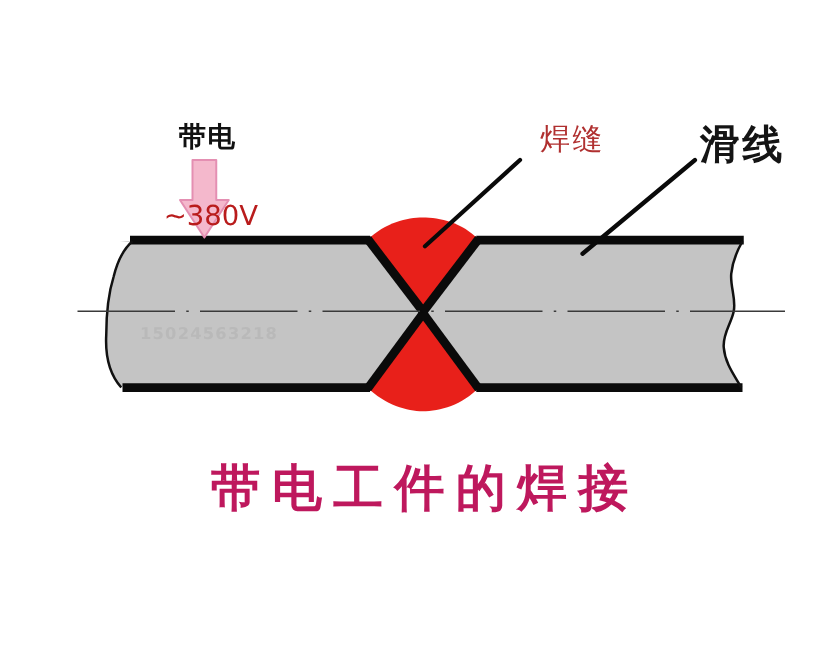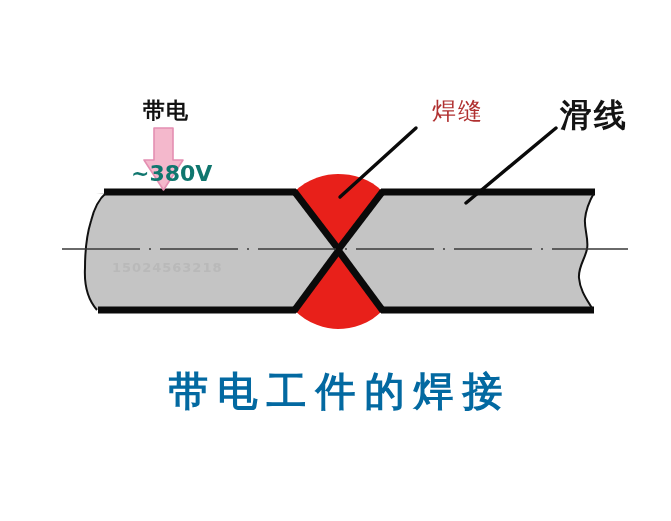--- a/index.html
+++ b/index.html
@@ -15,38 +15,38 @@
 
   .lbl{position:absolute;white-space:nowrap;line-height:1;}
 
   #label-live{
     left:143px;top:100px;
     font-size:22px;font-weight:700;color:#111111;
     letter-spacing:1px;
   }
   #label-voltage{
     left:131px;top:163px;
-    font-size:22px;font-weight:700;color:#0f766e;
+    font-size:22px;font-weight:400;color:#b91c1c;
     letter-spacing:0px;
   }
   #label-weld{
     left:416px;top:99px;
     font-size:24px;font-weight:400;color:#b03030;
     letter-spacing:2px;
     margin-left:16px;
   }
   #label-slide{
     left:560px;top:99px;
     font-size:32px;font-weight:700;color:#141414;
     letter-spacing:2px;
   }
   #title{
     position:absolute;left:0;top:368px;width:671px;
     text-align:center;
-    font-size:40px;font-weight:700;color:#0369a1;
+    font-size:40px;font-weight:700;color:#be185d;
     letter-spacing:9px;
     text-indent:9px;
     line-height:1.15;
   }
   #watermark-number{
     left:112px;top:261px;
     font-size:13px;font-weight:700;color:#b9b9b9;
     letter-spacing:1px;
   }
 </style>

